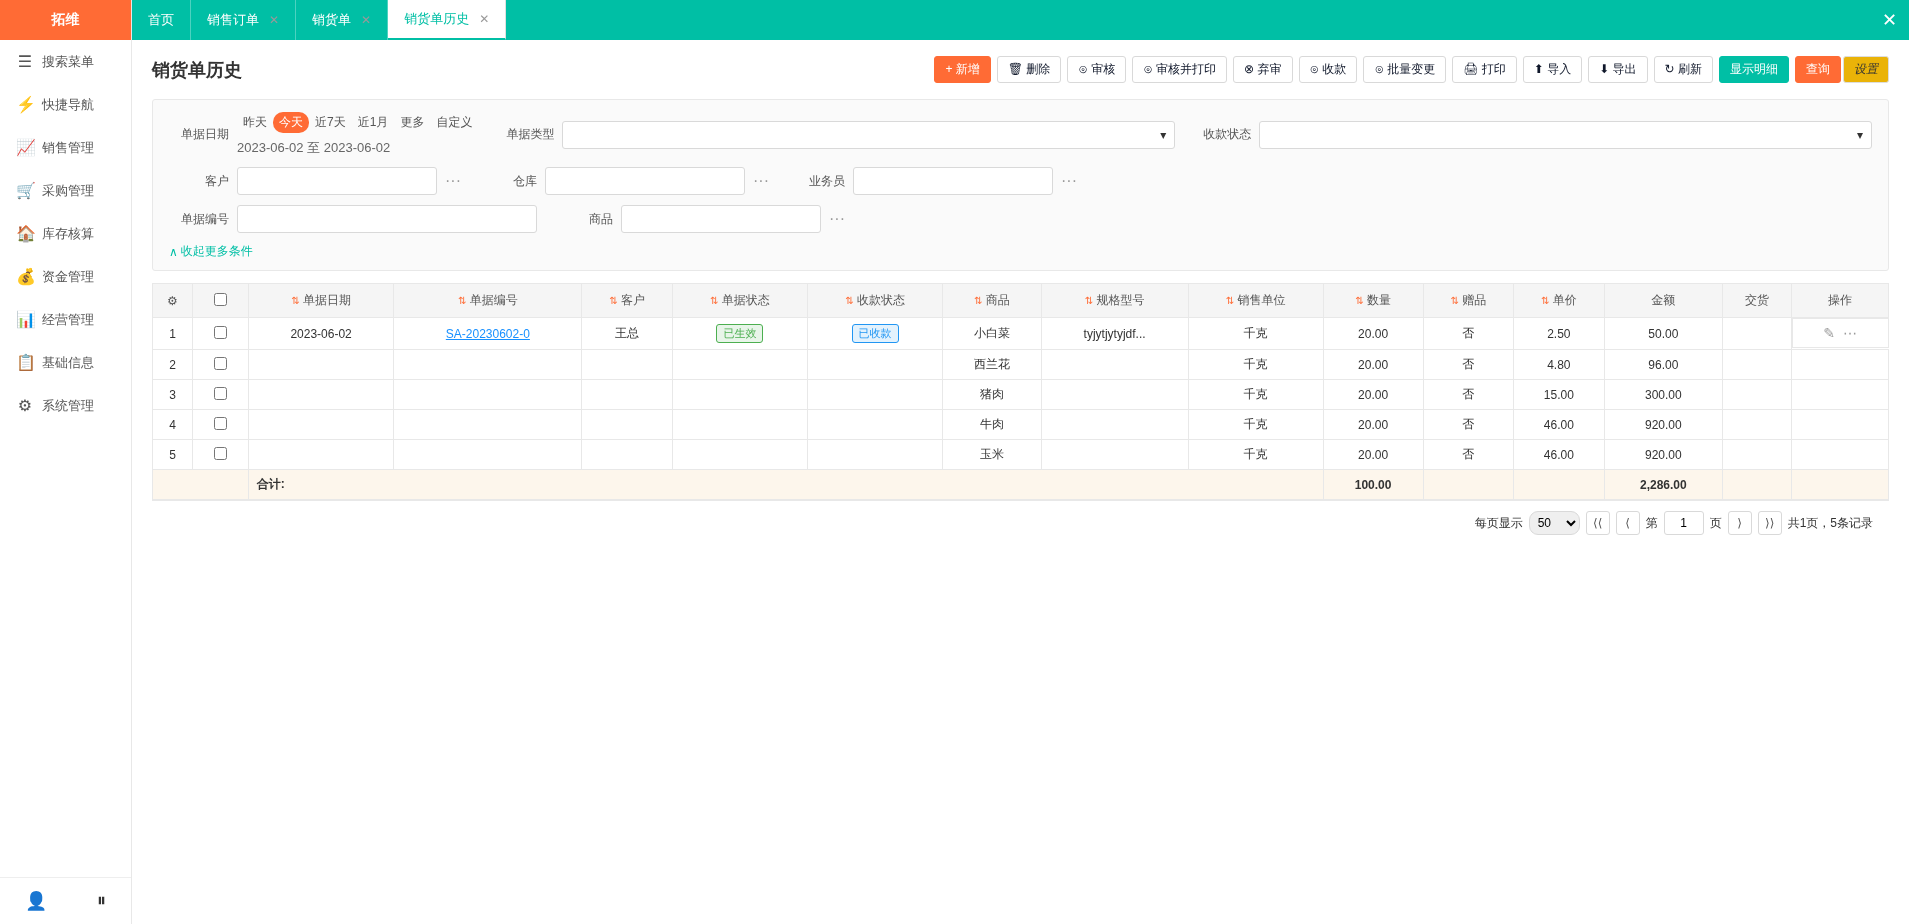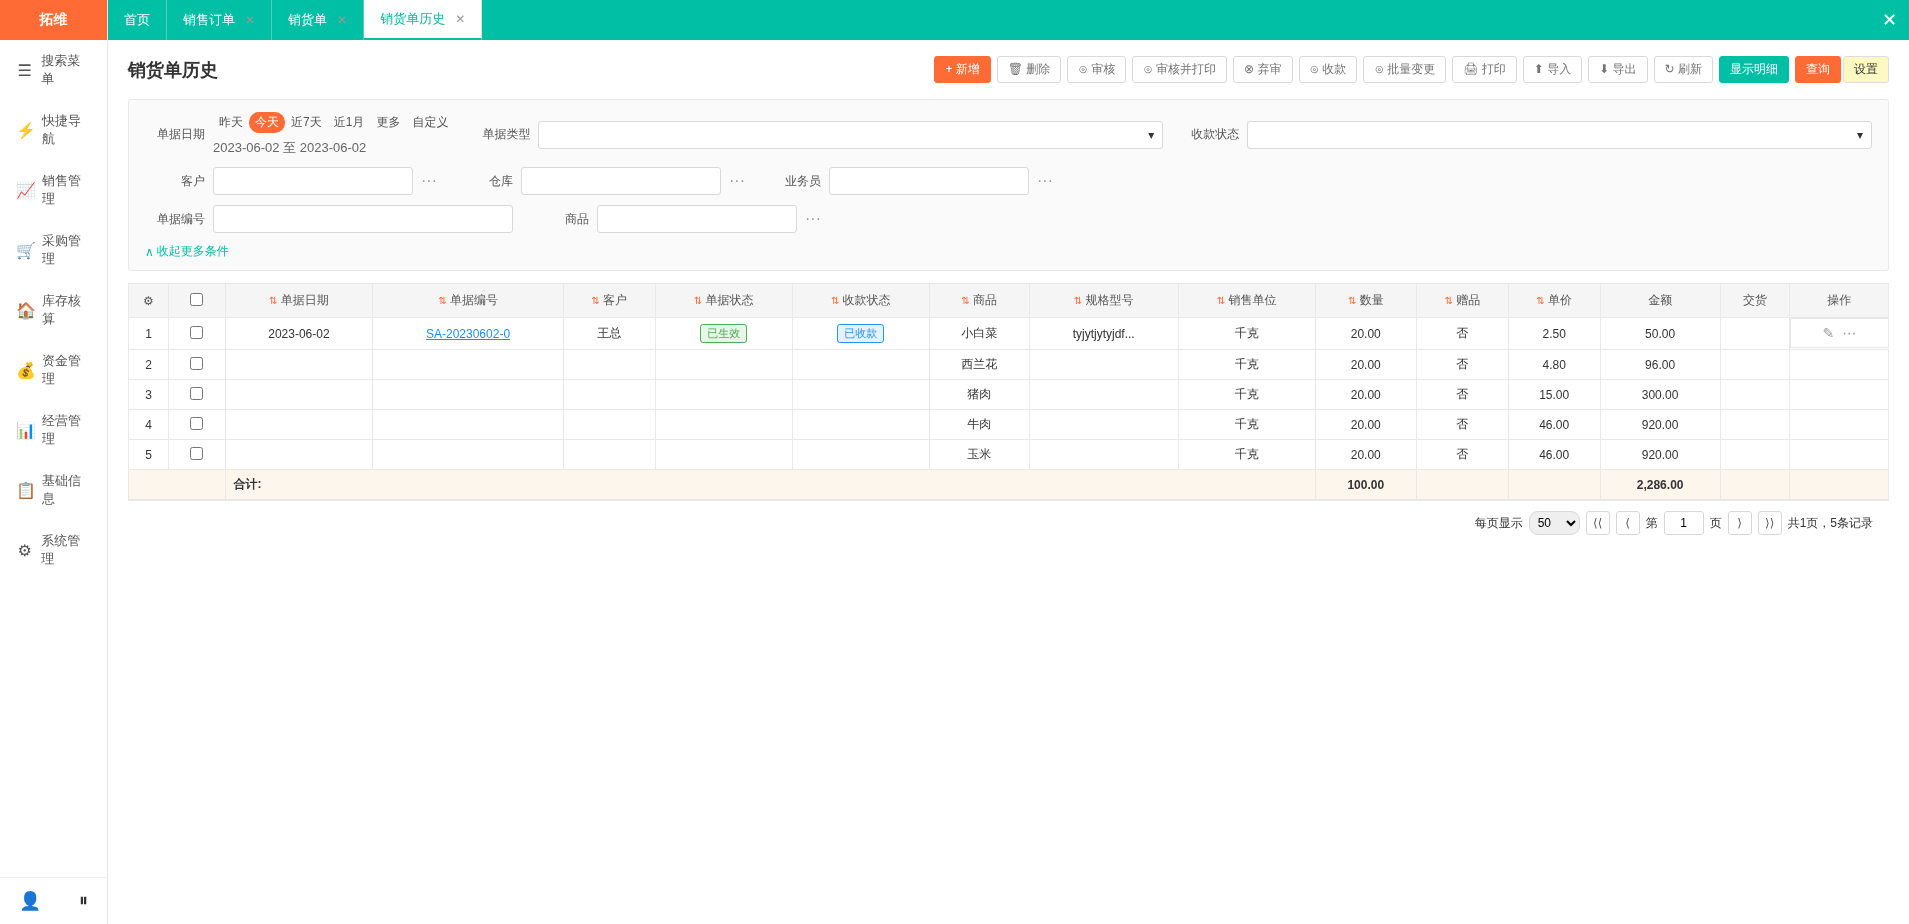--- a/index.html
+++ b/index.html
@@ -1,19 +1,19 @@
 <!DOCTYPE html>
 <html><head>
   <meta charset="utf-8">
   <style>
     * { box-sizing: border-box; margin: 0; padding: 0; }
     body { font-family: 'Microsoft YaHei', Arial, sans-serif; font-size: 13px; color: #333; background: #f5f5f5; display: flex; height: 924px; overflow: hidden; }
 
     
-    .sidebar { width: 108px; background: #fff; border-right: 1px solid #e8e8e8; display: flex; flex-direction: column; height: 100%; }
+    .sidebar { width: 132px; background: #fff; border-right: 1px solid #e8e8e8; display: flex; flex-direction: column; height: 100%; }
     .sidebar-logo { background: #ff6b35; height: 40px; display: flex; align-items: center; justify-content: center; color: white; font-size: 14px; font-weight: bold; }
     .sidebar-item { display: flex; align-items: center; padding: 12px 16px; cursor: pointer; color: #555; gap: 8px; font-size: 13px; }
     .sidebar-item .icon { font-size: 16px; width: 18px; text-align: center; }
     .sidebar-bottom { margin-top: auto; border-top: 1px solid #eee; padding: 8px 0; }
 
     
     .main { flex: 1; display: flex; flex-direction: column; overflow: hidden; }
     .tab { padding: 0 16px; height: 40px; display: flex; align-items: center; cursor: pointer; font-size: 13px; border-right: 1px solid #e0e0e0; color: #555; gap: 6px; white-space: nowrap; }
     .tab:first-child { border-left: none; }
     .tab.active { background: #e8f7f6; color: #00bfa5; border-bottom: 2px solid #00bfa5; }
@@ -21,25 +21,25 @@
     .tab-close-all { margin-left: auto; padding: 0 12px; font-size: 18px; color: #999; cursor: pointer; }
 
     
     .page-content { flex: 1; overflow-y: auto; background: #f7f7f7; padding: 0; }
     .page-inner { background: #fff; margin: 0; padding: 16px 20px; min-height: 100%; }
 
     
     .page-header { display: flex; align-items: center; justify-content: space-between; margin-bottom: 16px; }
     .page-title { font-size: 18px; font-weight: bold; color: #333; }
     .toolbar { display: flex; gap: 6px; align-items: center; flex-wrap: wrap; }
-    .btn { display: flex; align-items: center; gap: 3px; padding: 4px 10px; border: 1px solid #d9d9d9; border-radius: 3px; cursor: pointer; font-size: 12px; background: #fff; color: #737373; white-space: nowrap; }
+    .btn { display: flex; align-items: center; gap: 3px; padding: 4px 10px; border: 1px solid #d9d9d9; border-radius: 3px; cursor: pointer; font-size: 12px; background: #fff; color: #0f172a; white-space: nowrap; }
     .btn-primary { background: #ff6b35; color: white; border-color: #ff6b35; margin-left: 36px; }
     .btn-teal { background: #00bfa5; color: white; border-color: #00bfa5; }
     .btn-orange-outline { color: #ff6b35; border-color: #ff6b35; }
-    .btn-setting { background: #fef9c3; border: 1px solid #ddd; color: #333; }
+    .btn-setting { background: #eab308; border: 1px solid #ddd; color: #333; font-style: italic; }
     .filter-row { display: flex; gap: 16px; margin-bottom: 10px; align-items: center; }
     .filter-item { display: flex; align-items: center; gap: 8px; min-width: 280px; }
     .filter-label { color: #555; white-space: nowrap; font-size: 12px; min-width: 60px; text-align: right; }
     .filter-input { border: 1px solid #d9d9d9; border-radius: 3px; padding: 4px 8px; font-size: 12px; color: #333; flex: 1; height: 28px; outline: none; }
     .filter-dots { color: #999; font-size: 16px; cursor: pointer; }
     .date-range-row { display: flex; align-items: center; gap: 0; font-size: 12px; }
     .date-btn { padding: 2px 6px; border-radius: 3px; cursor: pointer; font-size: 12px; color: #555; }
     .date-btn.active { background: #ff6b35; color: white; border-radius: 10px; }
     .date-display { color: #666; font-size: 13px; margin-top: 4px; }
     .select-input { border: 1px solid #d9d9d9; border-radius: 3px; padding: 4px 8px; font-size: 12px; height: 28px; background: #fff; display: flex; align-items: center; justify-content: space-between; cursor: pointer; flex: 1; }

